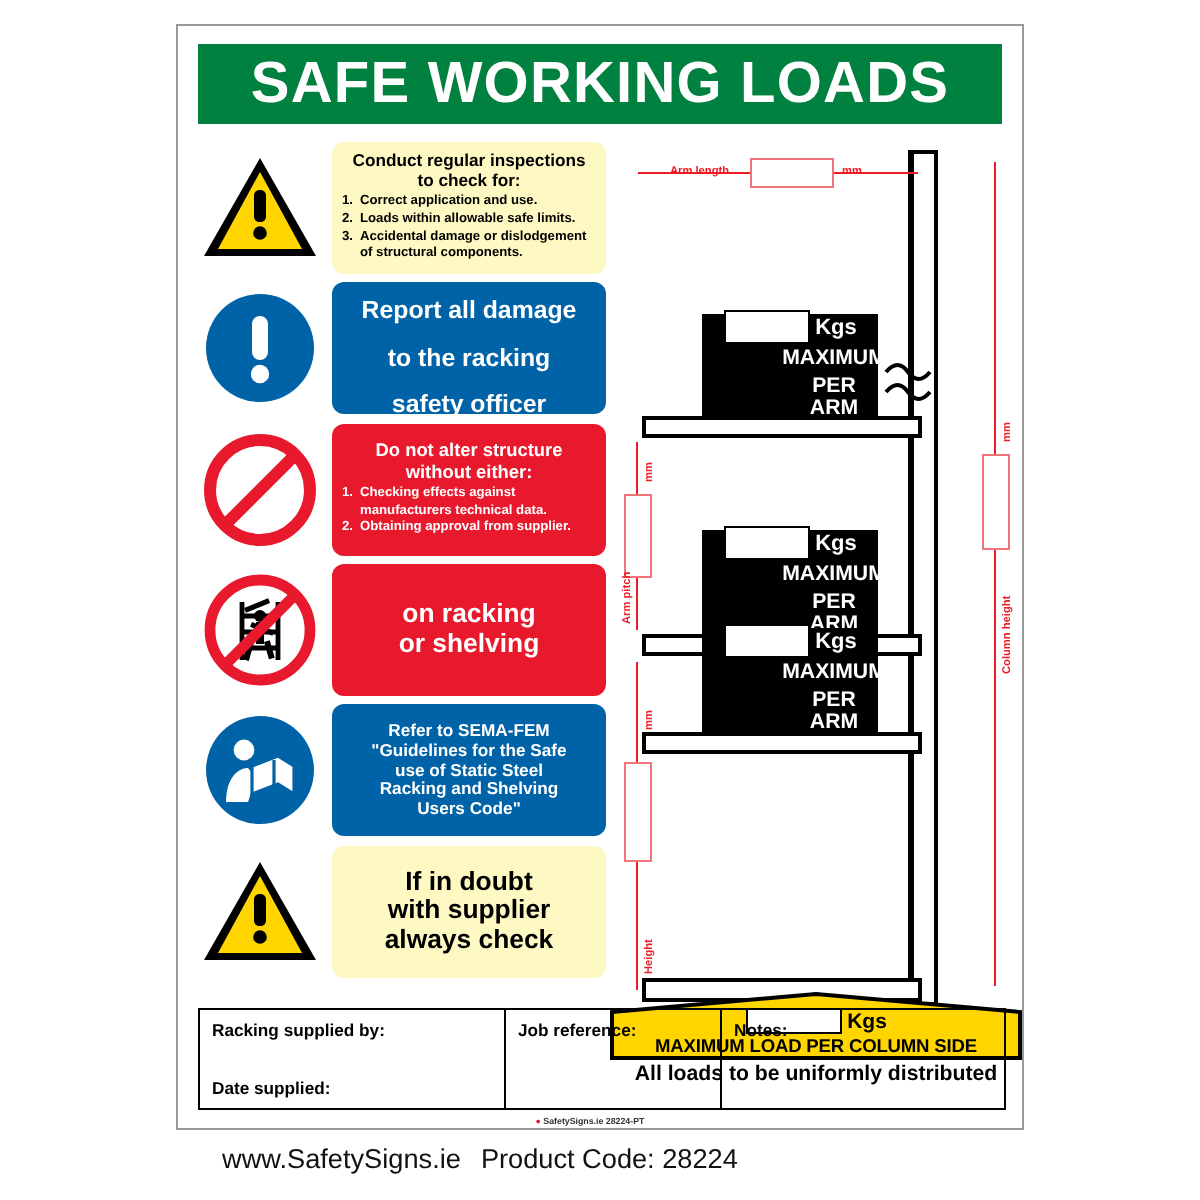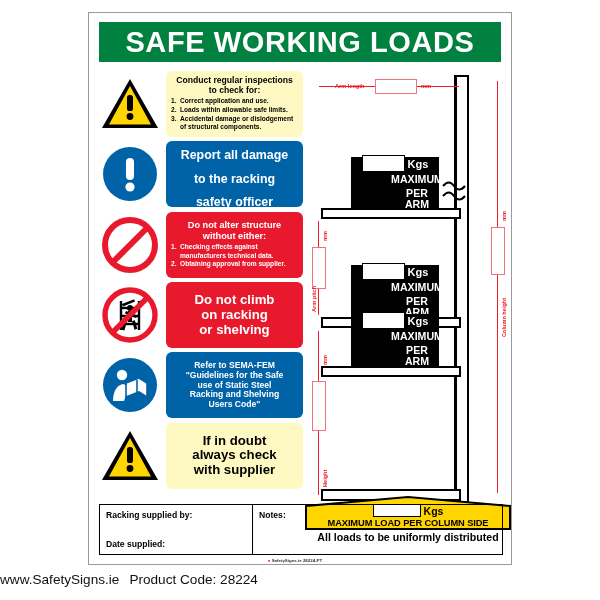--- a/index.html
+++ b/index.html
@@ -127,21 +127,21 @@
 
   .smallprint {
     position:absolute; left:0; right:10px; top:545px;
     text-align:center; font-size:4.4px; color:#333; font-weight:bold;
   }
   .smallprint .dot { color:#e8192c; }
 
   
   .caption {
     position:absolute; left:0; top:572px; width:480px;
-    font-size:13.6px; color:#111;
+    text-align:center; font-size:13.6px; color:#111;
   }
   .caption .gap { display:inline-block; width:10px; }
 </style>
 </head>
 <body>
 
 <div id="page">
 
   <div class="sign">
 
@@ -221,21 +221,20 @@
                 <rect x="20" y="17" width="13" height="2.6" transform="rotate(-22 20 17)"></rect>
                 <rect x="24" y="24" width="12" height="2.6" transform="rotate(22 24 24)"></rect>
                 <rect x="22" y="34" width="3" height="9" transform="rotate(16 22 34)"></rect>
                 <rect x="30" y="34" width="3" height="9" transform="rotate(-16 30 34)"></rect>
               </g>
               <circle cx="28" cy="28" r="25" fill="none" stroke="#e8192c" stroke-width="5.4"></circle>
               <line x1="11" y1="45" x2="45" y2="11" stroke="#e8192c" stroke-width="5.4"></line>
             </svg>
           </div>
           <div class="msg red">
-            <div class="m-title t-lg">Do not climb</div>
             <div class="m-title t-lg">on racking</div>
             <div class="m-title t-lg">or shelving</div>
           </div>
         </div>
 
         <div class="row">
           <div class="ico">
             <svg width="56" height="56" viewBox="0 0 56 56">
               <circle cx="28" cy="28" r="27" fill="#0062a7"></circle>
               <circle cx="20" cy="18" r="5.2" fill="#fff"></circle>
@@ -257,22 +256,22 @@
           <div class="ico">
             <svg width="60" height="54" viewBox="0 0 60 54">
               <polygon points="30,2 58,51 2,51" fill="#000"></polygon>
               <polygon points="30,9 51,47.5 9,47.5" fill="#ffd500"></polygon>
               <rect x="27" y="18" width="6" height="16" rx="2.6" fill="#000"></rect>
               <circle cx="30" cy="39.5" r="3.4" fill="#000"></circle>
             </svg>
           </div>
           <div class="msg yellow">
             <div class="m-title t-lg">If in doubt</div>
+            <div class="m-title t-lg">with supplier</div>
             <div class="m-title t-lg">always check</div>
-            <div class="m-title t-lg">with supplier</div>
           </div>
         </div>
 
       </div>
 
       <div class="col-right">
         <div class="diagram">
 
           <div class="bk" style="left:145px; top:6px; width:15px; height:428px;"></div>
           <div class="wt" style="left:147.5px; top:8px; width:10px; height:424px;"></div>
@@ -384,20 +383,23 @@
         </div>
       </div>
       <div class="uniform">All loads to be uniformly distributed</div>
     </div>
 
     <div class="forms">
       <div class="fbox f1">
         <span class="lbl-a">Racking supplied by:</span>
         <span class="lbl-b">Date supplied:</span>
       </div>
+      <div class="fbox f2">
+        <span class="lbl-a">Job reference:</span>
+      </div>
       <div class="fbox f3">
         <span class="lbl-a">Notes:</span>
       </div>
     </div>
 
     <div class="smallprint">
       <span class="dot">●</span>
       <span>SafetySigns.ie   28224-PT</span>
     </div>
 

